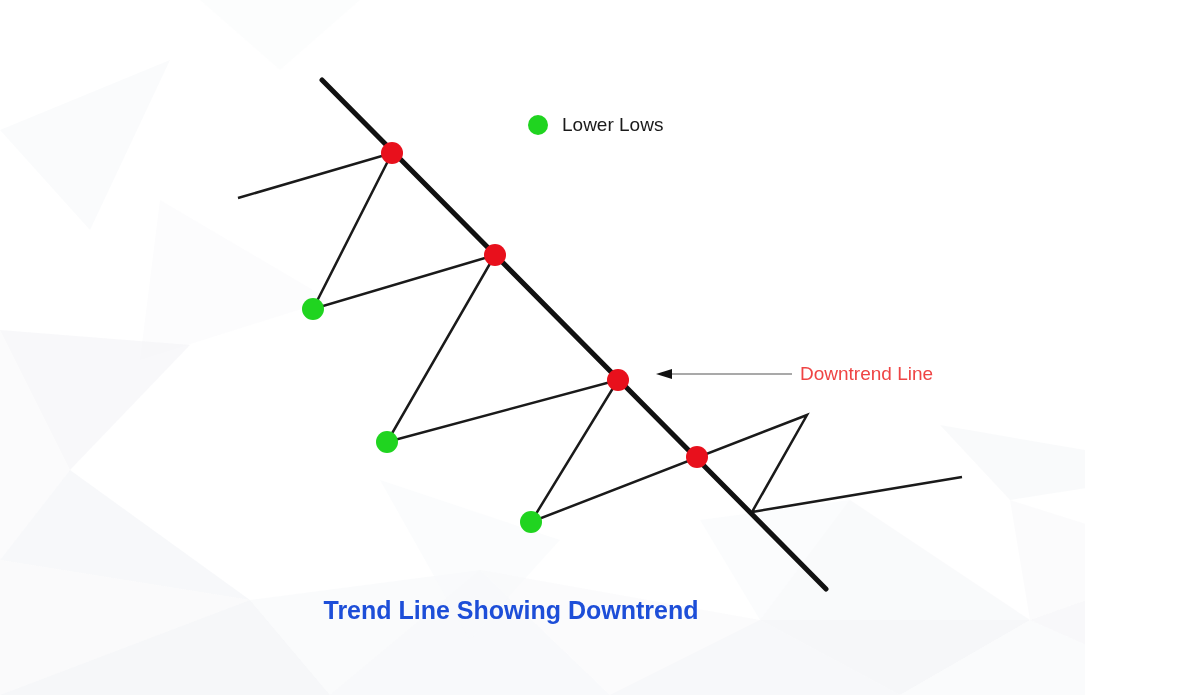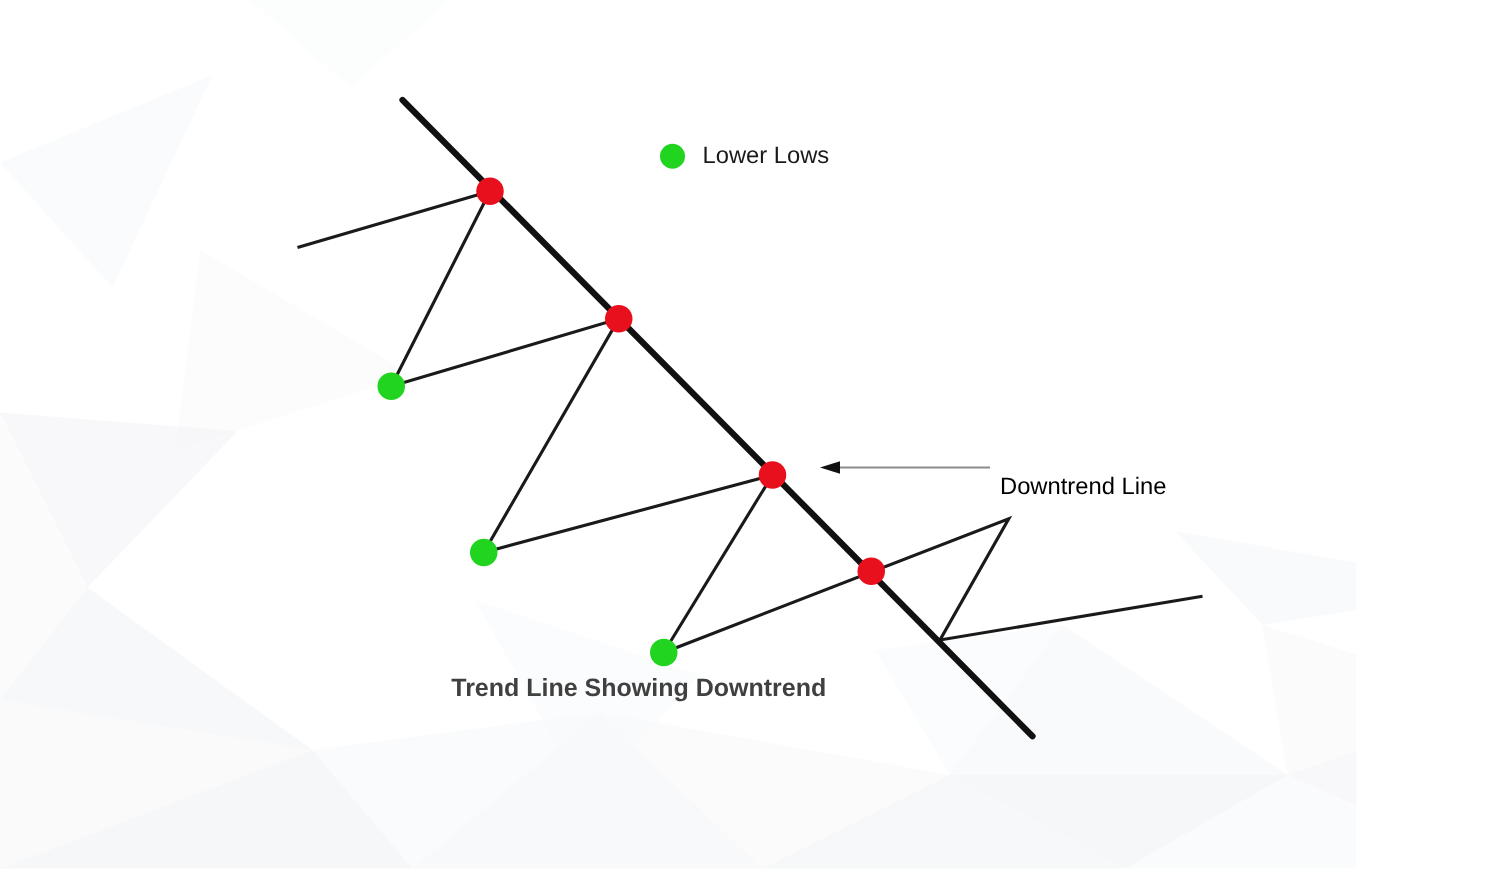--- a/index.html
+++ b/index.html
@@ -40,33 +40,33 @@
     flex: 0 0 auto;
   }
   .legend-label {
     font-size: 19px;
     color: #1a1a1a;
     white-space: nowrap;
   }
   .annotation-label {
     position: absolute;
     left: 800px;
-    top: 379px;
+    top: 363px;
     font-size: 19px;
-    color: #000000;
+    color: #ef4444;
     white-space: nowrap;
   }
   .diagram-title {
     position: absolute;
     left: 511px;
-    top: 540px;
+    top: 596px;
     transform: translateX(-50%);
-    font-size: 20px;
+    font-size: 25px;
     font-weight: 700;
-    color: #404040;
+    color: #1d4ed8;
     white-space: nowrap;
   }
 </style>
 </head>
 <body>
 
 <div class="canvas">
 
   <svg class="bg-svg" viewBox="0 0 1200 695">
     <g fill-opacity="0.55">

